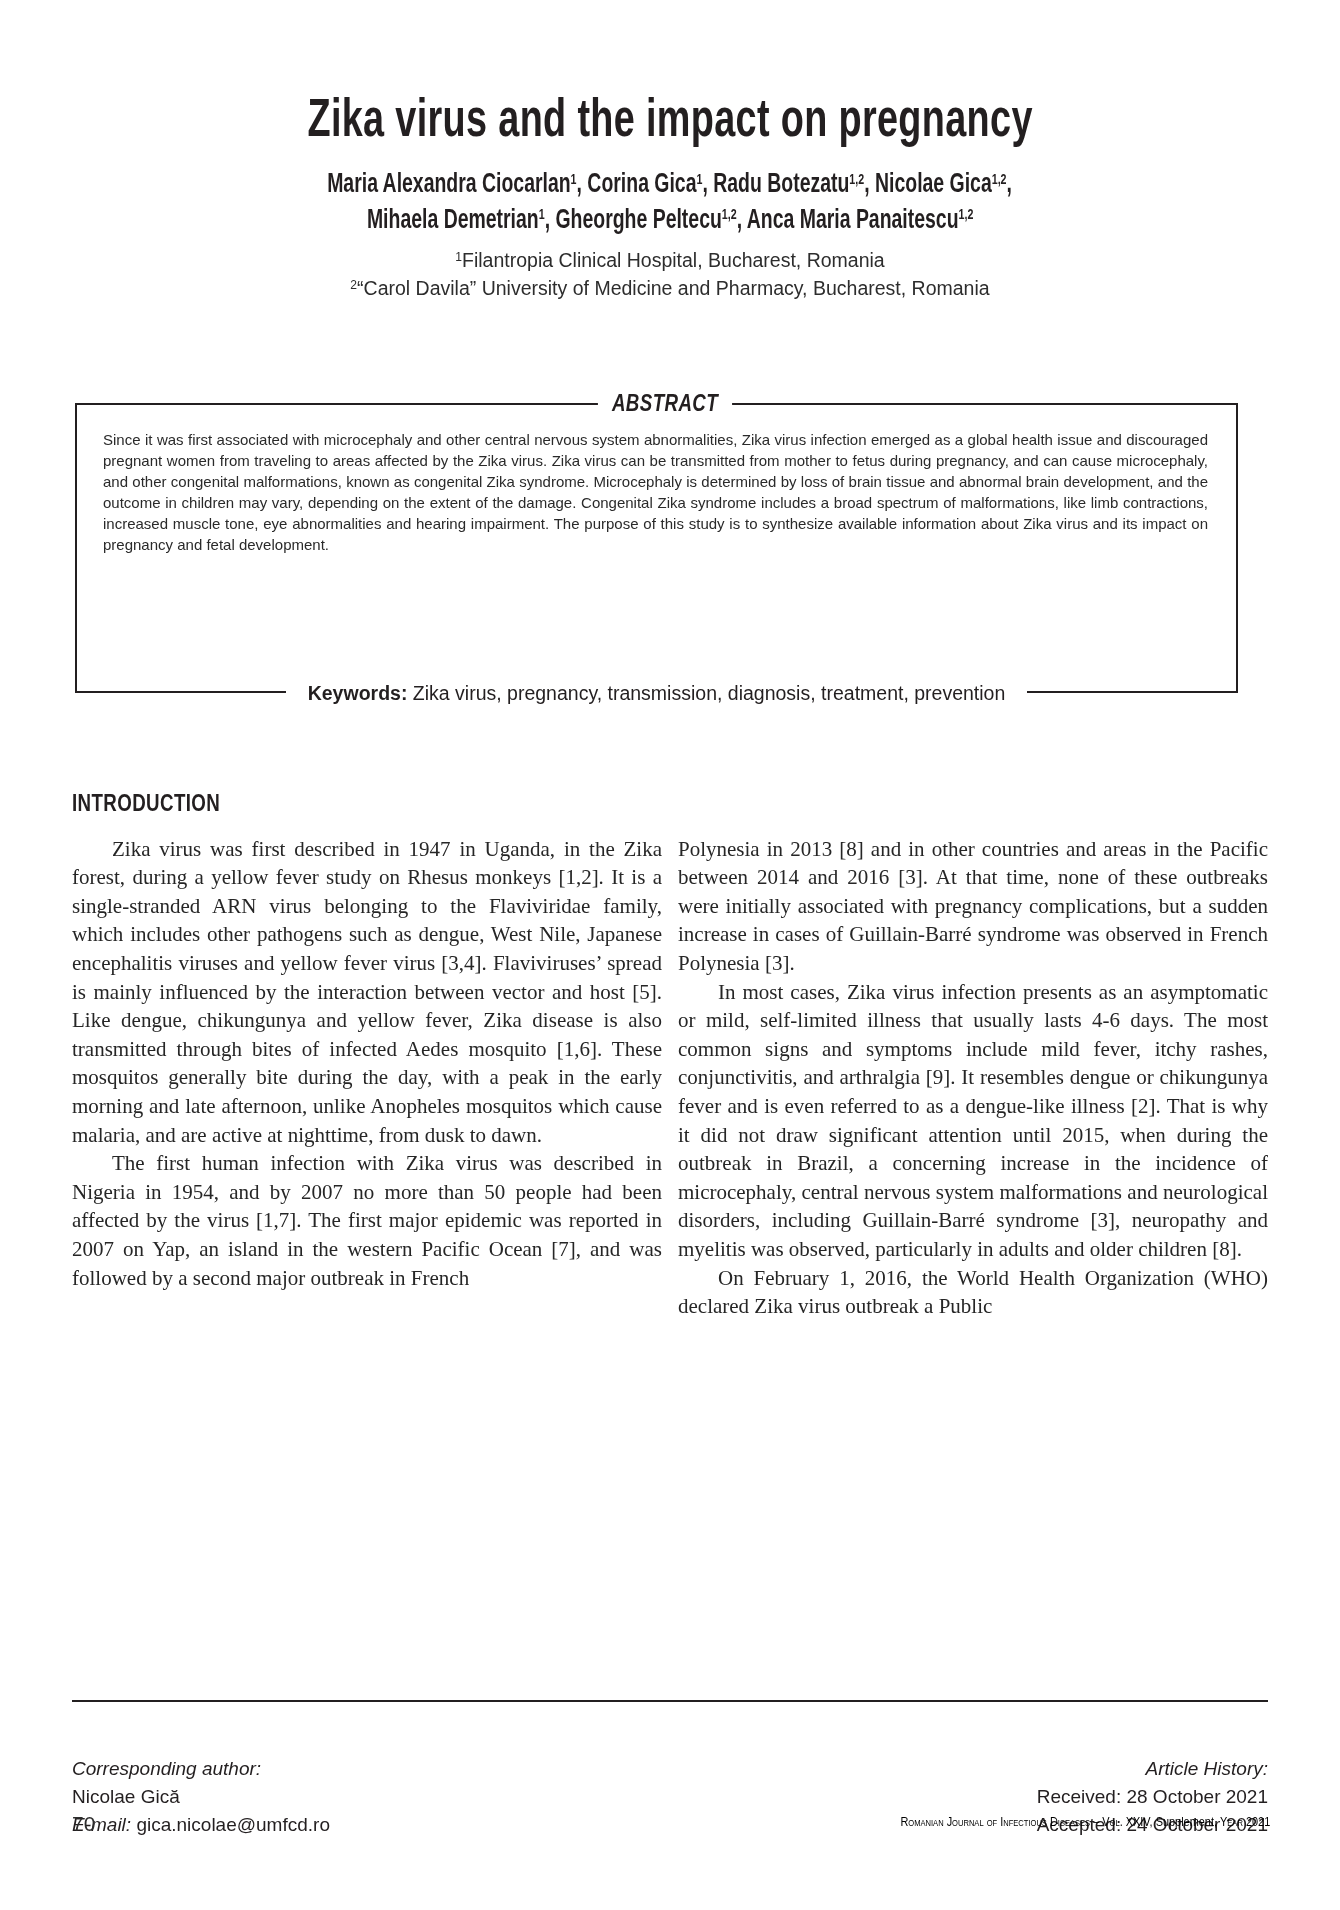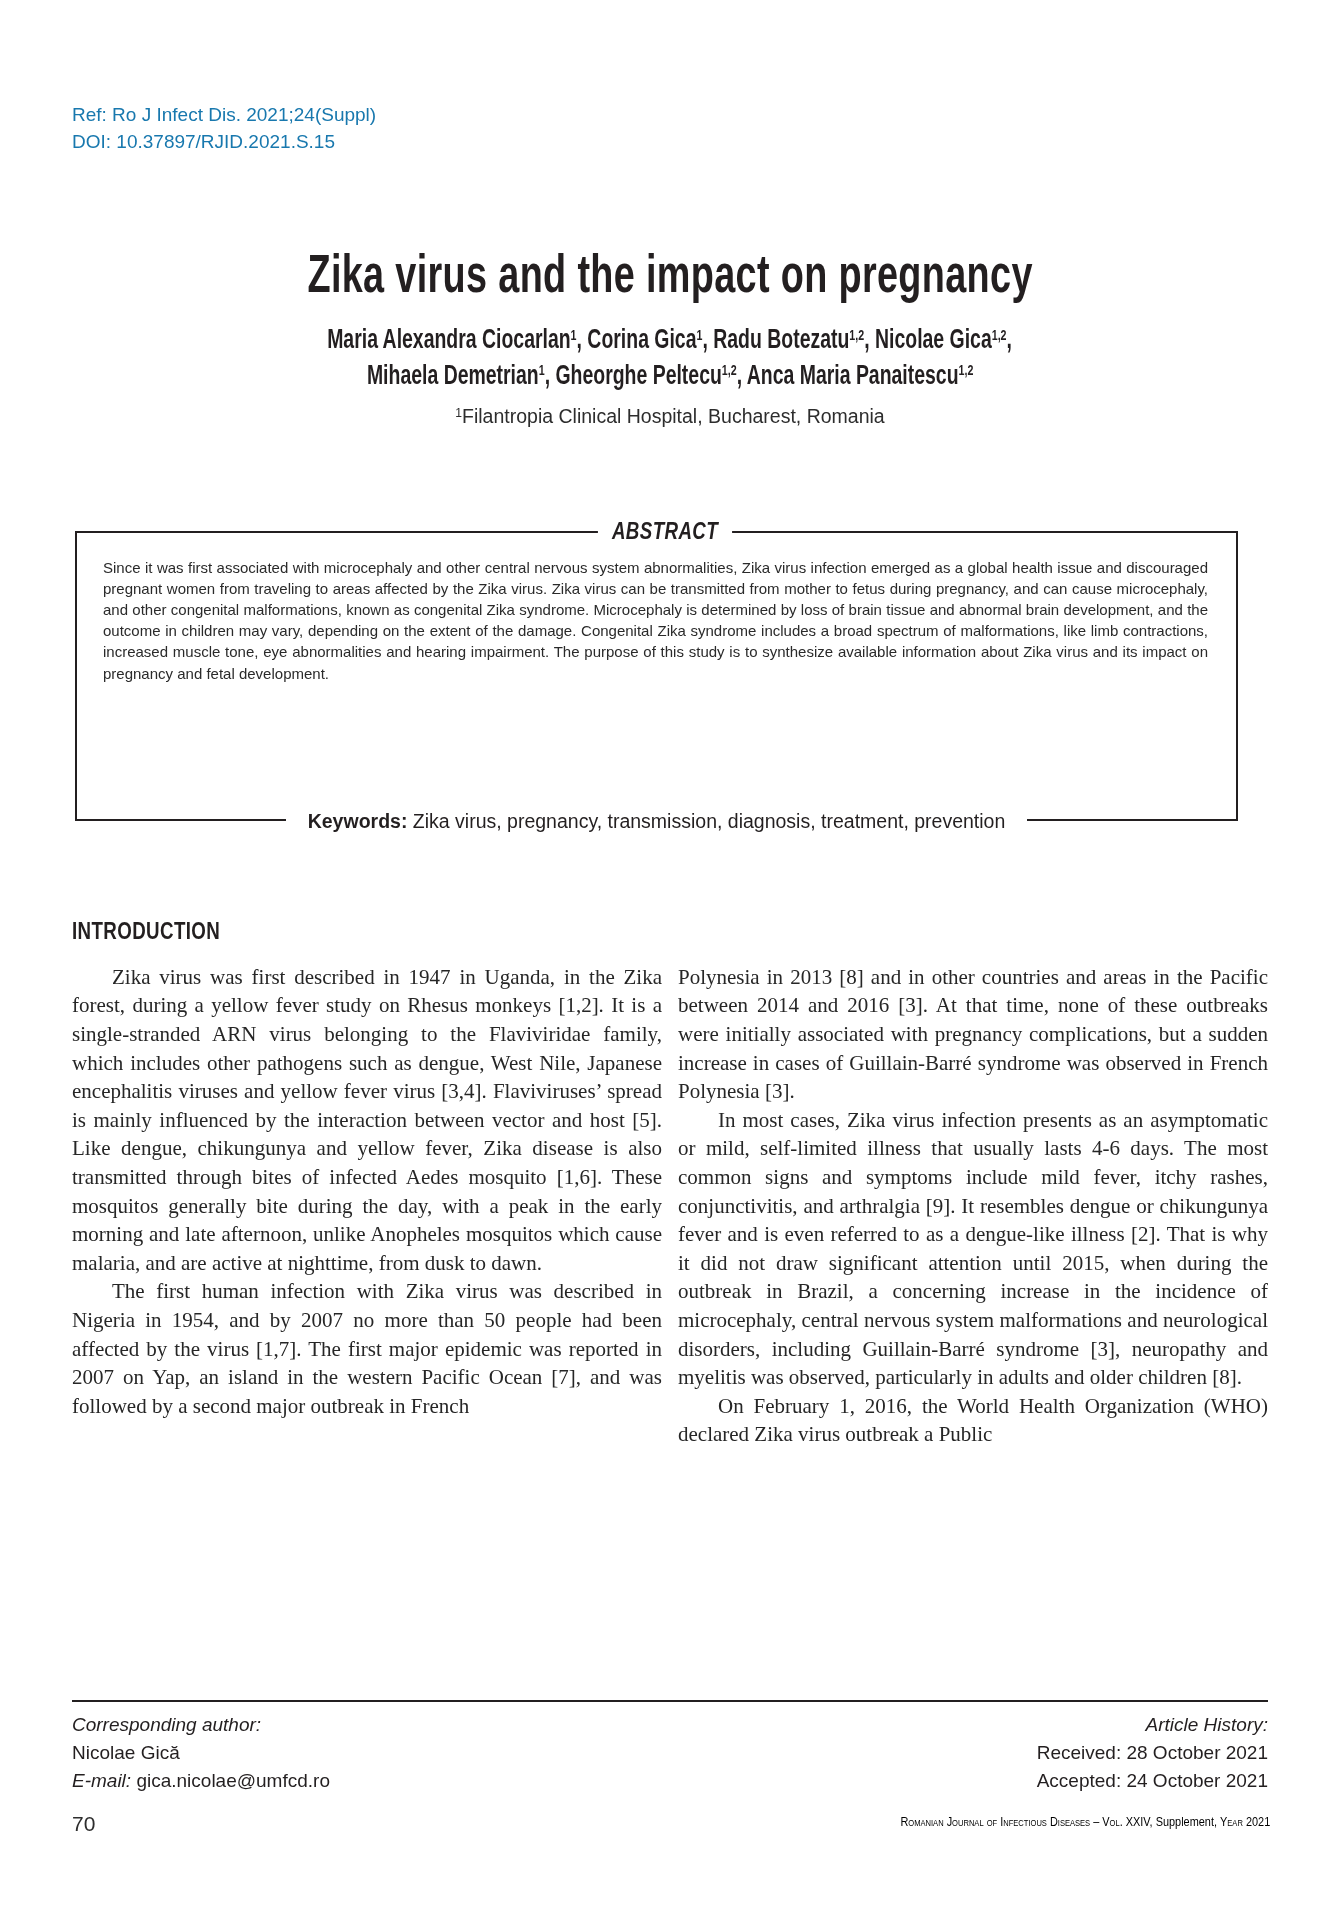--- a/index.html
+++ b/index.html
@@ -38,21 +38,21 @@
     position:relative;
     height:290px;
     padding:24px 28px 0 26px;
   }
   .abs-label-row { position:absolute; top:-16px; left:16px; right:0; text-align:center;font-style:italic; }
   .abs-label { display:inline-block; background:#ffffff; padding:0 18px; font-size:24px; font-weight:bold; transform:scaleX(0.78); letter-spacing:0.5px; }
   .abstract-text { font-size:15px; line-height:1.41; text-align:justify; color:#2a2a2a; }
   .kw-row { position:absolute; bottom:-14px; left:0; right:0; text-align:center; }
   .keywords { display:inline-block; background:#ffffff; padding:0 22px; font-size:19.5px; white-space:nowrap; }
   .bold { font-weight:bold; }
-  .ital { font-style:italic; }
+  .ital { font-style:italic;margin-top:44px; }
   .smallcaps { font-variant:small-caps; }
 
   
   .intro-section { margin-top:96px; }
   .section-heading { font-size:24px; font-weight:bold; letter-spacing:0.5px; }
   .columns { display:flex; gap:16px; margin-top:18px; }
   .col { flex:1; font-family:"Liberation Serif", serif; font-size:21px; line-height:1.362; text-align:justify; color:#262626; }
   .col p.indent { text-indent:40px; }
 
   
@@ -60,36 +60,33 @@
   .footer-left { position:absolute; top:1711px; left:72px; font-size:19px; line-height:1.47; }
   .footer-right { position:absolute; top:1711px; right:72px; text-align:right; font-size:19px; line-height:1.47; }
   .page-num { position:absolute; top:1812px; left:72px; font-size:21px; color:#2d2d2d;text-align:right; }
   .journal-line { position:absolute; top:1814px; right:70px; font-size:13px; color:#000000; }
 </style>
 </head>
 <body>
 
 <div class="content">
 
-  <div class="ref-block">
-    <div>Ref: Ro J Infect Dis. 2021;24(Suppl)</div>
-    <div>DOI: 10.37897/RJID.2021.S.15</div>
-  </div>
 
   <div class="title-row">
     <span class="cond article-title">Zika virus and the impact on pregnancy</span>
   </div>
 
   <div class="authors-row">
     <div><span class="cond authors-line"><span>Maria Alexandra Ciocarlan</span><sup>1</sup><span>, Corina Gica</span><sup>1</sup><span>, Radu Botezatu</span><sup>1,2</sup><span>, Nicolae Gica</span><sup>1,2</sup><span>,</span></span></div>
     <div><span class="cond authors-line"><span>Mihaela Demetrian</span><sup>1</sup><span>, Gheorghe Peltecu</span><sup>1,2</sup><span>, Anca Maria Panaitescu</span><sup>1,2</sup></span></div>
   </div>
 
   <div class="affil-row">
     <div><sup>1</sup><span>Filantropia Clinical Hospital, Bucharest, Romania</span></div>
+    <div><sup>2</sup><span>“Carol Davila” University of Medicine and Pharmacy, Bucharest, Romania</span></div>
   </div>
 
   <div class="abstract-box">
     <div class="abs-label-row">
       <span class="abs-label">ABSTRACT</span>
     </div>
     <div class="abstract-text">Since it was first associated with microcephaly and other central nervous system abnormalities, Zika virus infection emerged as a global health issue and discouraged pregnant women from traveling to areas affected by the Zika virus. Zika virus can be transmitted from mother to fetus during pregnancy, and can cause microcephaly, and other congenital malformations, known as congenital Zika syndrome. Microcephaly is determined by loss of brain tissue and abnormal brain development, and the outcome in children may vary, depending on the extent of the damage. Congenital Zika syndrome includes a broad spectrum of malformations, like limb contractions, increased muscle tone, eye abnormalities and hearing impairment. The purpose of this study is to synthesize available information about Zika virus and its impact on pregnancy and fetal development.</div>
     <div class="kw-row">
       <span class="keywords"><span class="bold">Keywords:</span><span> Zika virus, pregnancy, transmission, diagnosis, treatment, prevention</span></span>
     </div>

